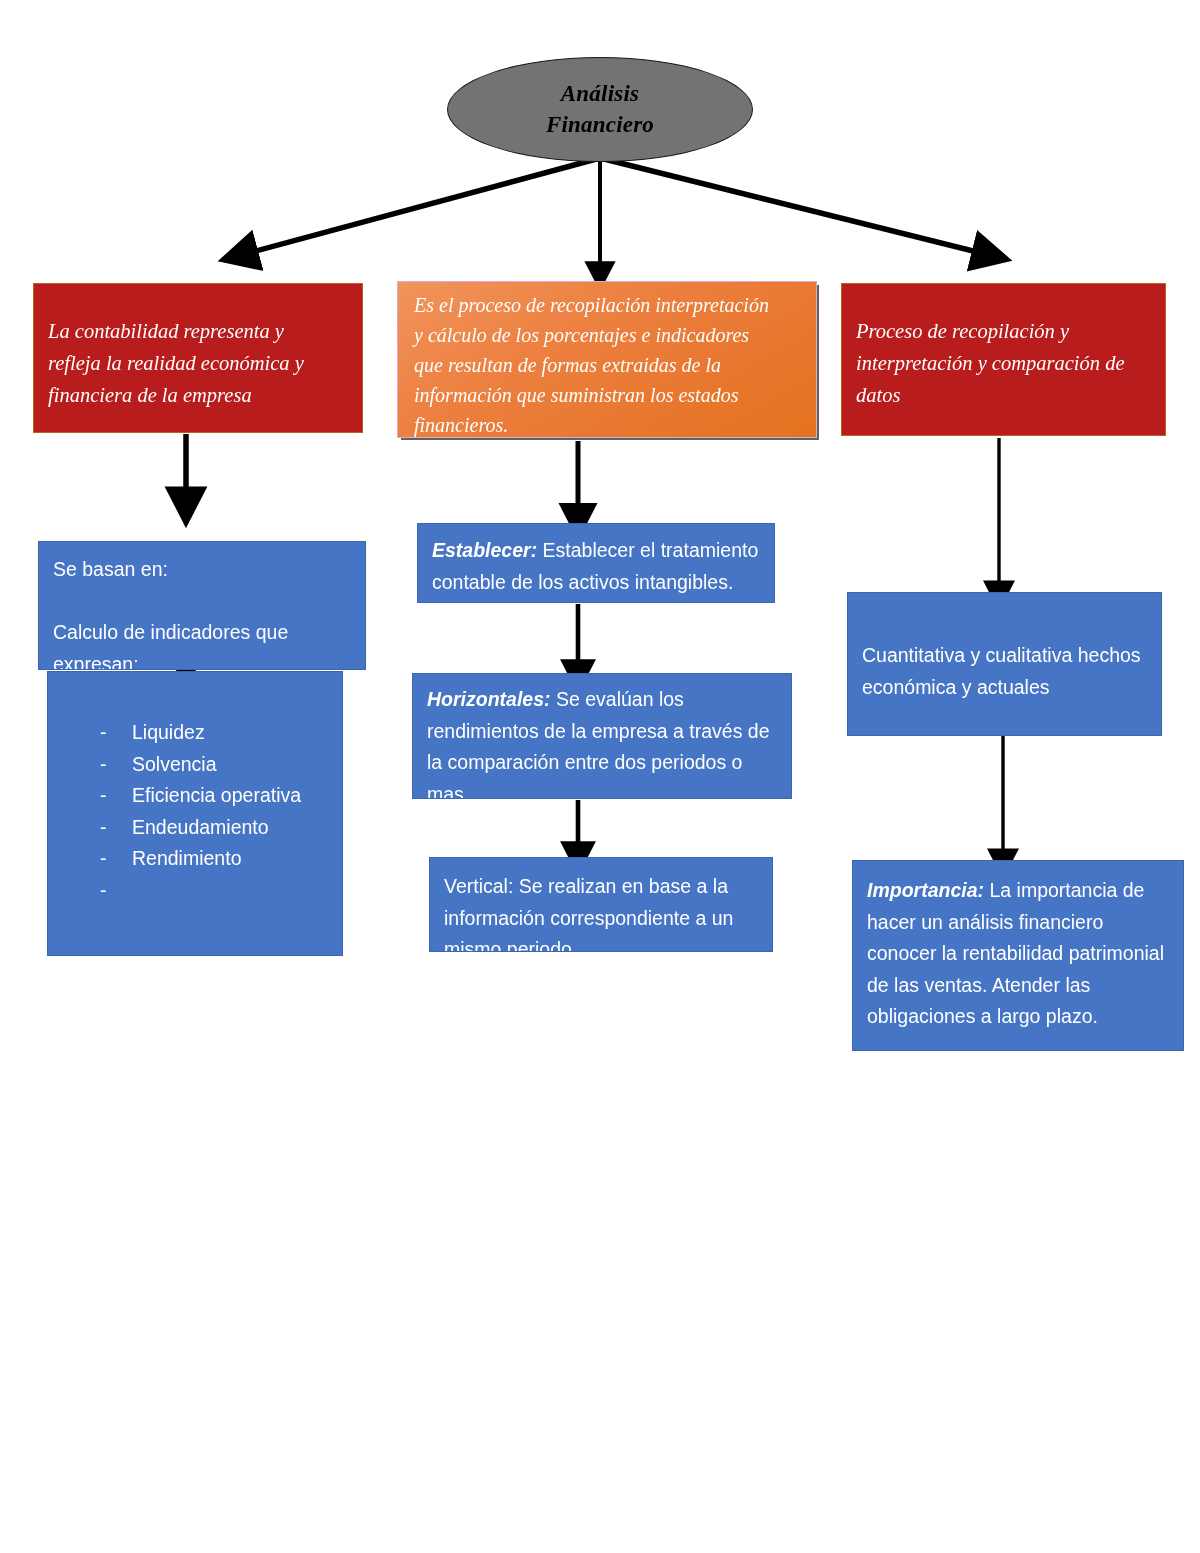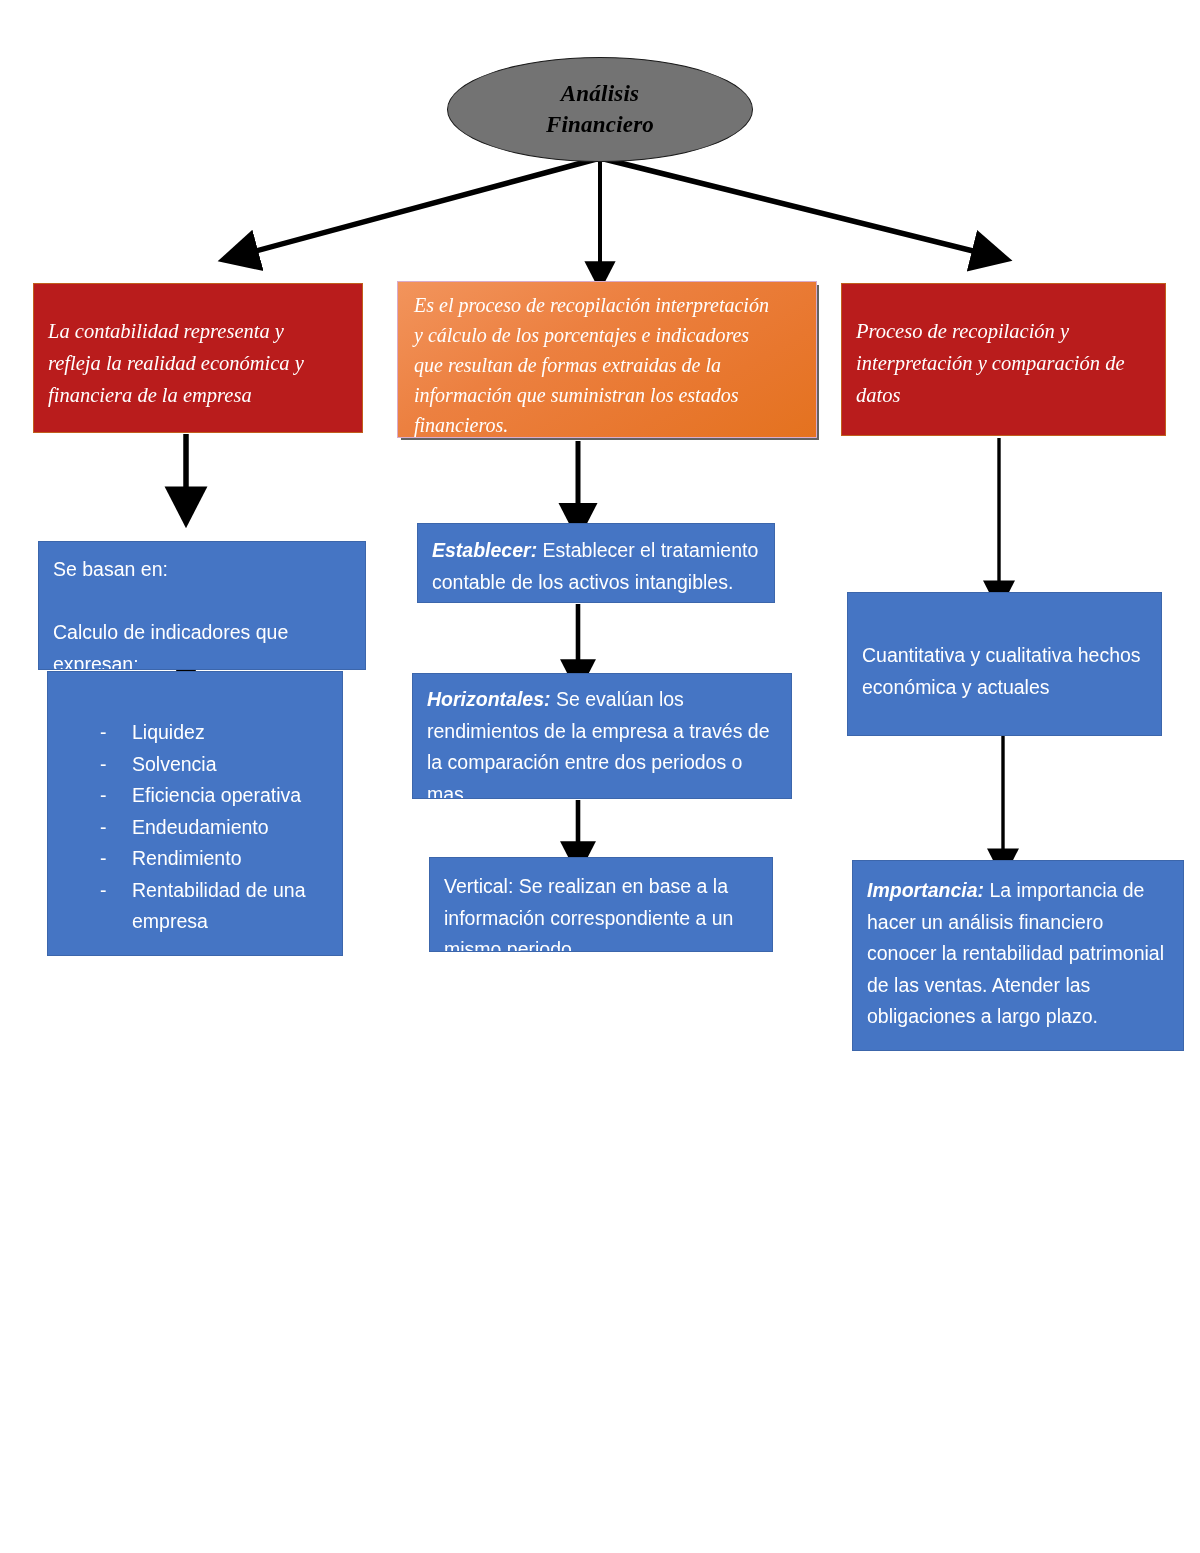--- a/index.html
+++ b/index.html
@@ -187,21 +187,21 @@
 expresan:</div>
   </div>
 
   <div class="bbox" style="left:47px; top:671px; width:296px; height:285px; padding:0;">
     <ul class="blist" id="left-list" style="margin-top:45px;">
         <li><span class="dash">-</span><span>Liquidez</span></li>
         <li><span class="dash">-</span><span>Solvencia</span></li>
         <li><span class="dash">-</span><span>Eficiencia operativa</span></li>
         <li><span class="dash">-</span><span>Endeudamiento</span></li>
         <li><span class="dash">-</span><span>Rendimiento</span></li>
-        <li><span class="dash">-</span><span>Rentabilidad de una empresa</span></li>
+        <li><span class="dash">-</span></li>
       </ul>
   </div>
 
   <div class="obox grad" style="left:397px; top:281px; width:420px; height:157px; padding:8px 16px;">
     <div class="obox-text" style="font-size:20px; line-height:1.5;">Es el proceso de recopilación interpretación
 y cálculo de los porcentajes e indicadores
 que resultan de formas extraidas de la
 información que suministran los estados
 financieros.</div>
   </div>

